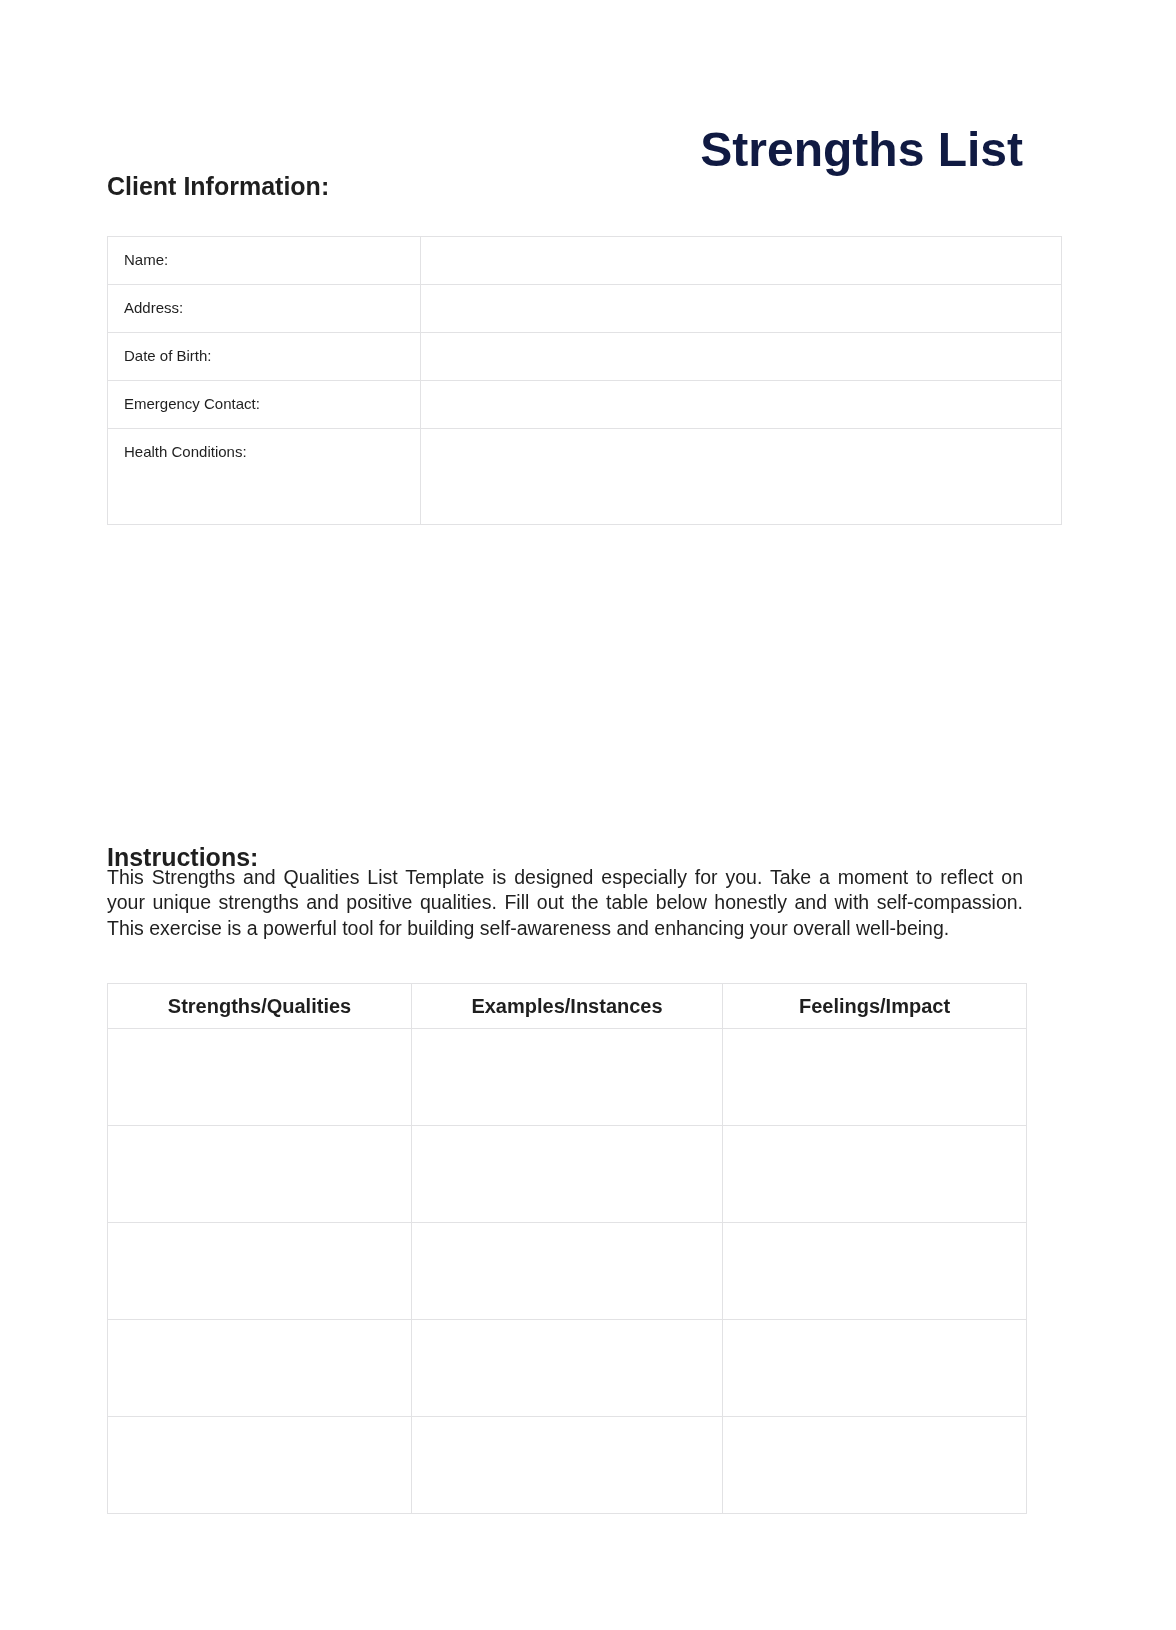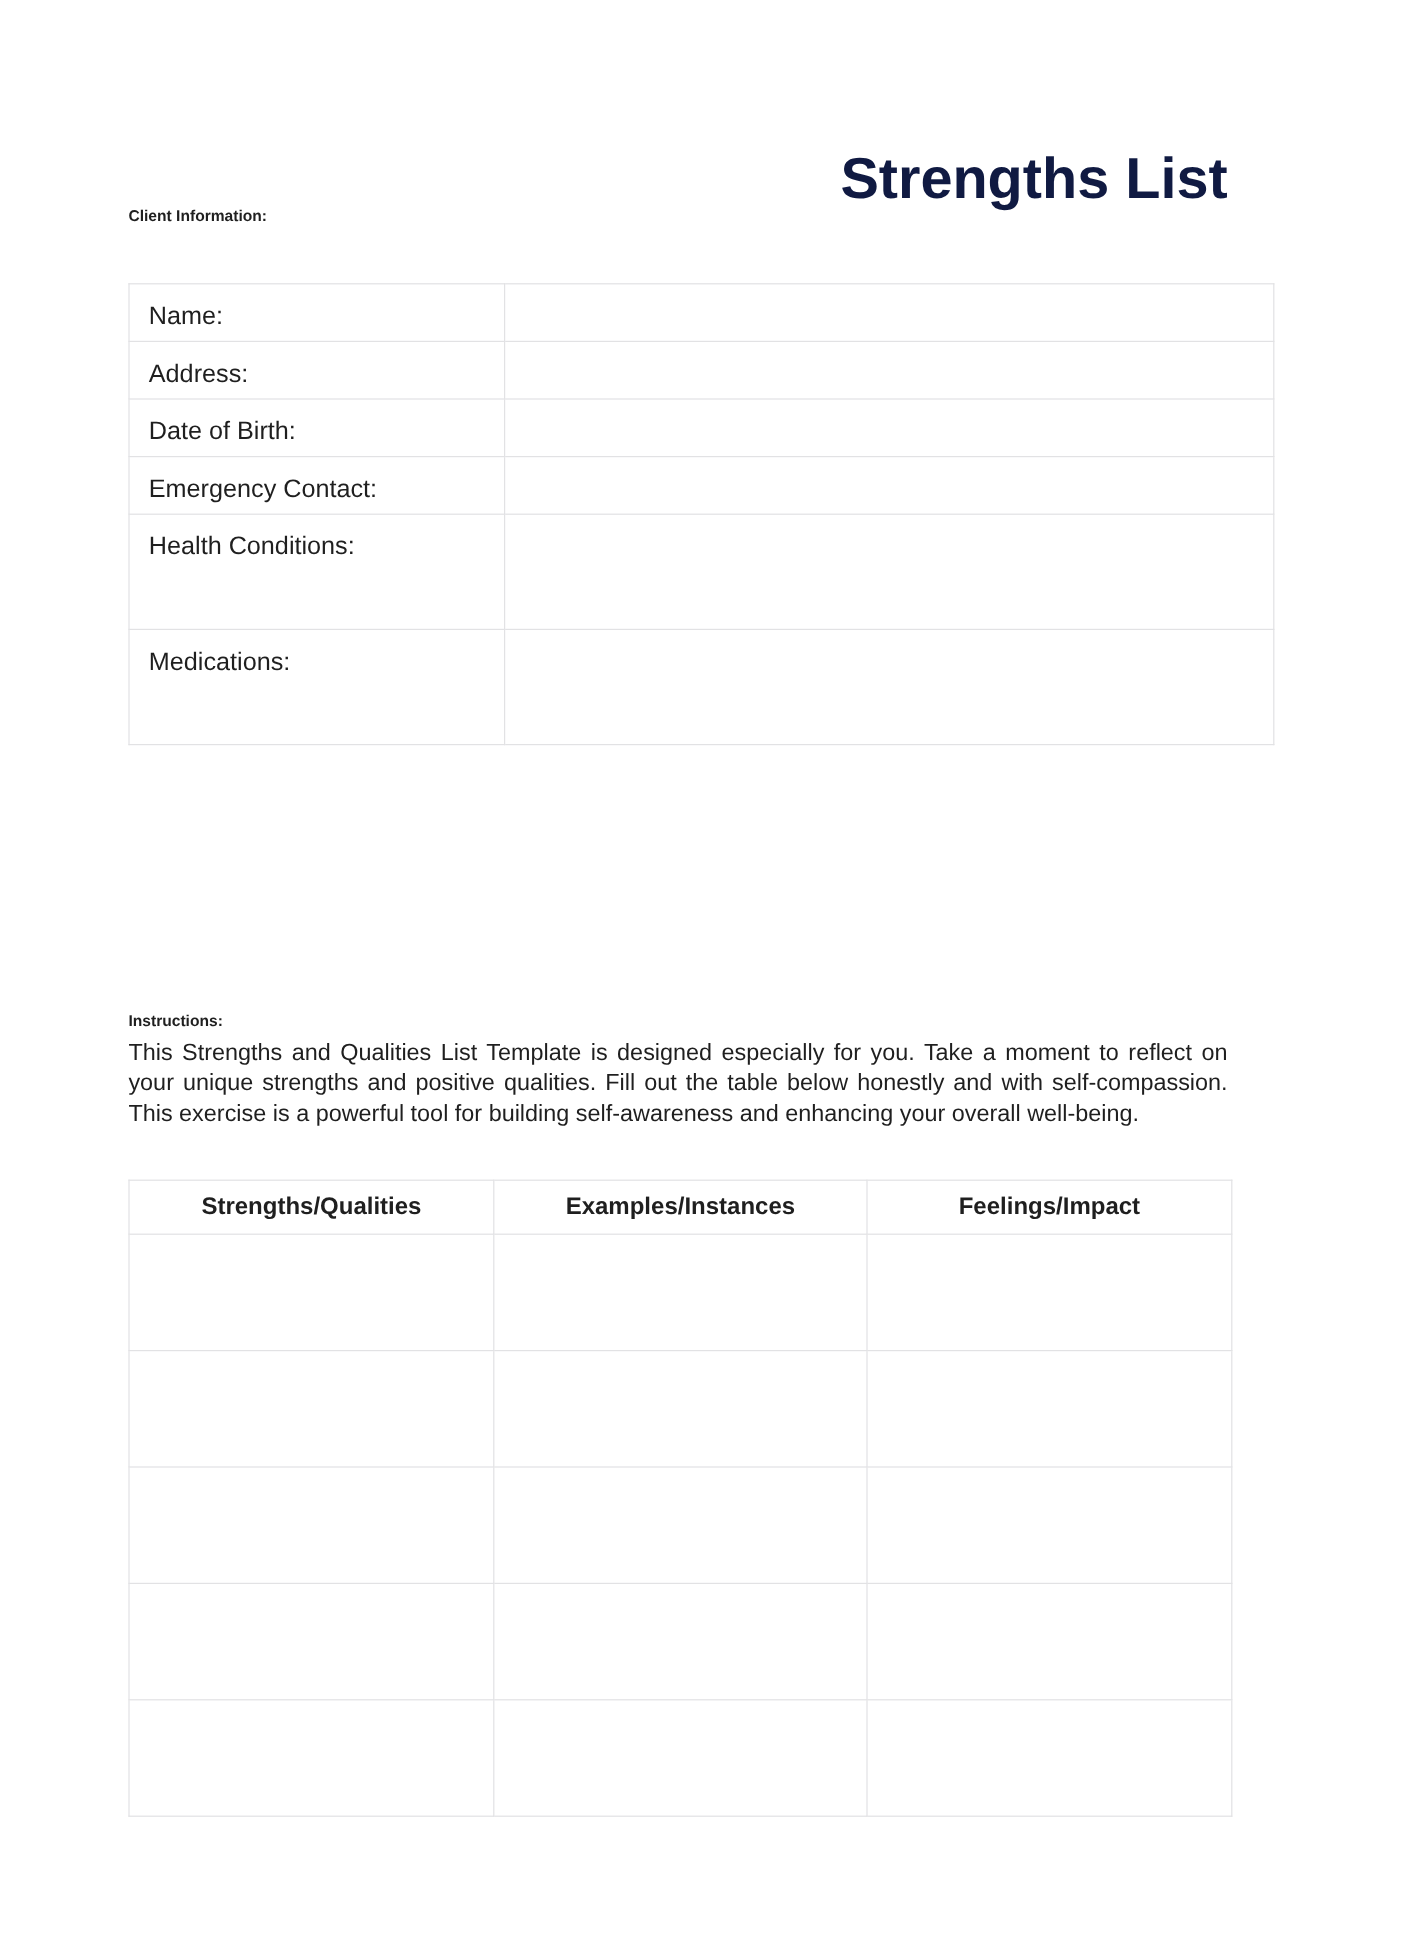--- a/index.html
+++ b/index.html
@@ -35,21 +35,21 @@
     font-size: 48px;
     font-weight: bold;
     color: #101a42;
     letter-spacing: 0px;
     line-height: 1.1;
   }
   
   .section-heading {
     position: absolute;
     left: 0;
-    font-size: 13px;
+    font-size: 25px;
     font-weight: bold;
     color: #1f1f1f;
   }
   #client-info-heading { top: 172px; }
   #instructions-heading { top: 843px; }
 
   
   .client-table {
     position: absolute;
     left: 0;
@@ -59,21 +59,21 @@
     table-layout: fixed;
   }
   .client-table td {
     border: 1px solid #e2e2e4;
     padding: 0;
     vertical-align: top;
   }
   .client-table td.label-cell {
     width: 296px;
     padding: 14px 0 0 16px;
-    font-size: 21px;
+    font-size: 15px;
     color: #1f1f1f;
     line-height: 1.25;
   }
   .client-table td.value-cell {
     width: 620px;
     padding: 14px 10px 0 10px;
     font-size: 19.5px;
     color: #1f1f1f;
   }
   .client-table tr.short-row td { height: 33px; }
@@ -144,24 +144,20 @@
           <td class="value-cell"></td>
         </tr>
         <tr class="short-row">
           <td class="label-cell">Emergency Contact:</td>
           <td class="value-cell"></td>
         </tr>
         <tr class="tall-row">
           <td class="label-cell">Health Conditions:</td>
           <td class="value-cell"></td>
         </tr>
-        <tr class="tall-row">
-          <td class="label-cell">Medications:</td>
-          <td class="value-cell"></td>
-        </tr>
       </tbody>
     </table>
 
     <div class="section-heading" id="instructions-heading">Instructions:</div>
 
     <p class="instructions-body">This Strengths and Qualities List Template is designed especially for you. Take a moment to reflect on your unique strengths and positive qualities. Fill out the table below honestly and with self-compassion. This exercise is a powerful tool for building self-awareness and enhancing your overall well-being.</p>
 
     <table class="strengths-table">
       <thead>
         <tr>

